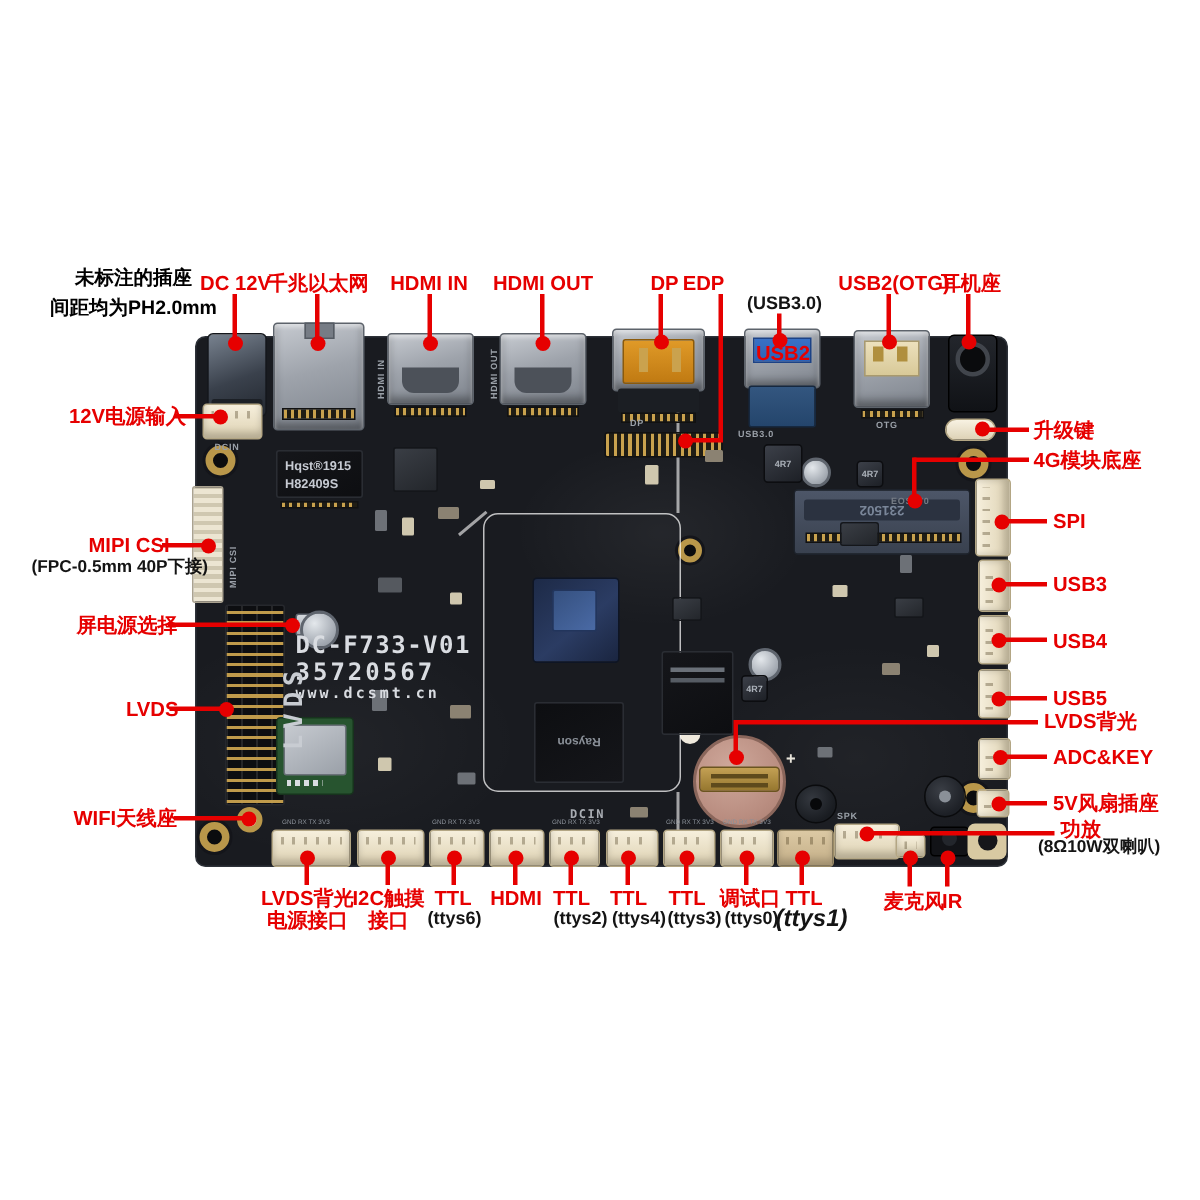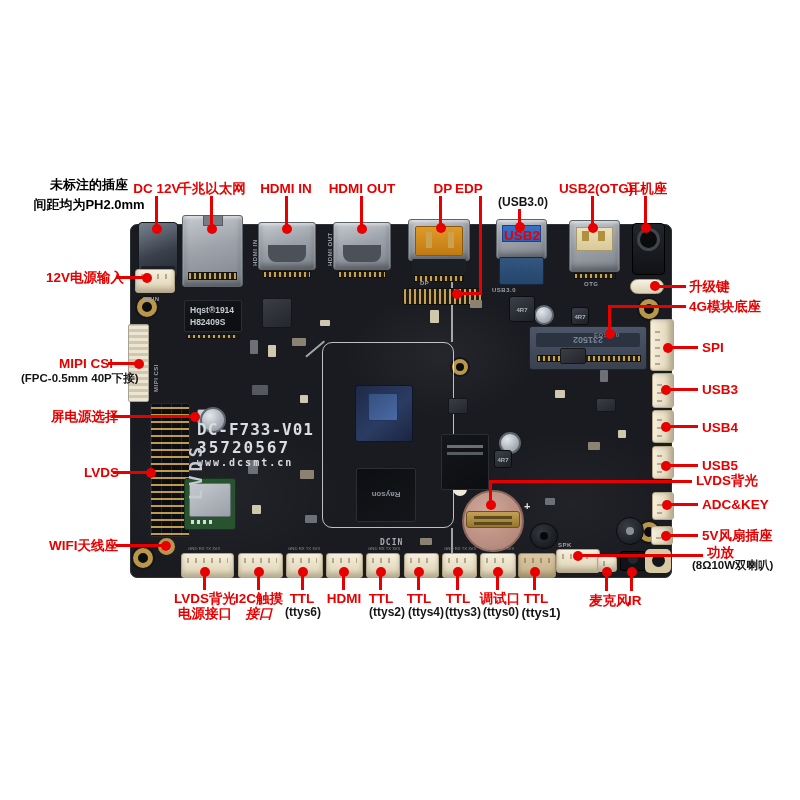--- a/index.html
+++ b/index.html
@@ -154,21 +154,21 @@
   <div class="jst" style="left:518px;top:553px;width:38px;height:25px;background:repeating-linear-gradient(90deg, rgba(70,55,25,.35) 0 2px, transparent 2px 8px) 5px 4px / calc(100% - 10px) 5px no-repeat,linear-gradient(#dcc9a4,#c3ae87);border-color:#9a8a66;"></div>
 
   <div class="pinlbl" style="left:188px;top:546px;">GND RX TX 3V3</div>
   <div class="pinlbl" style="left:288px;top:546px;">GND RX TX 3V3</div>
   <div class="pinlbl" style="left:368px;top:546px;">GND RX TX 3V3</div>
   <div class="pinlbl" style="left:444px;top:546px;">GND RX TX 3V3</div>
   <div class="pinlbl" style="left:482px;top:546px;">GND RX TX 3V3</div>
   <div class="silk" style="left:380px;top:538px;font-size:8px;color:#a9adb3;letter-spacing:1px;">DCIN</div>
 
   <div class="chip" style="left:184px;top:300px;width:58px;height:32px;font-size:8.5px;font-weight:bold;padding:3px 5px;line-height:12px;">
-    <span style="position:static;">Hqst®1914</span><br>
+    <span style="position:static;">Hqst®1915</span><br>
     <span style="position:static;">H82409S</span>
   </div>
   <div class="goldpins" style="left:187px;top:334px;width:52px;height:5px;"></div>
   <div class="chip-sm" style="left:262px;top:298px;width:30px;height:30px;"></div>
 
   <div style="left:355px;top:385px;width:58px;height:57px;background:linear-gradient(140deg,#1d2a47,#2b3c63 55%,#1a2540);border:1px solid #0e1524;border-radius:3px;"></div>
   <div style="left:368px;top:393px;width:30px;height:28px;background:linear-gradient(140deg,#35507f,#4a6aa5);border:1px solid #22355c;border-radius:2px;"></div>
 
   <div class="chip" style="left:441px;top:434px;width:48px;height:56px;"></div>
   <div style="left:447px;top:445px;width:36px;height:3px;background:#6a7078;"></div>
@@ -335,29 +335,29 @@
   <div class="sub" style="left:692px;top:559px;">(8Ω10W双喇叭)</div>
   <div class="lbl" style="left:589px;top:593px;">麦克风</div>
   <div class="lbl" style="left:628px;top:593px;">IR</div>
 
   <div class="lbl c" style="left:205px;top:591px;">
     <span style="position:static;">LVDS背光</span><br>
     <span style="position:static;">电源接口</span>
   </div>
   <div class="lbl c" style="left:259px;top:591px;">
     <span style="position:static;">I2C触摸</span><br>
-    <span style="position:static;font-style:italic;">接口</span>
+    <span style="position:static;">接口</span>
   </div>
   <div class="lbl c" style="left:302px;top:591px;">TTL</div>
   <div class="sub c" style="left:303px;top:606px;font-size:12px;">(ttys6)</div>
   <div class="lbl c" style="left:344px;top:591px;">HDMI</div>
   <div class="lbl c" style="left:381px;top:591px;">TTL</div>
   <div class="sub c" style="left:387px;top:606px;font-size:12px;">(ttys2)</div>
   <div class="lbl c" style="left:419px;top:591px;">TTL</div>
   <div class="sub c" style="left:426px;top:606px;font-size:12px;">(ttys4)</div>
   <div class="lbl c" style="left:458px;top:591px;">TTL</div>
   <div class="sub c" style="left:463px;top:606px;font-size:12px;">(ttys3)</div>
   <div class="lbl c" style="left:500px;top:591px;">调试口</div>
   <div class="sub c" style="left:501px;top:606px;font-size:12px;">(ttys0)</div>
   <div class="lbl c" style="left:536px;top:591px;">TTL</div>
-  <div class="sub c" style="left:541px;top:606px;font-size:13px;">(ttys1)</div>
+  <div class="sub c" style="left:541px;top:606px;font-size:16px;font-style:italic;">(ttys1)</div>
 
 </div>
 
 </body></html>

